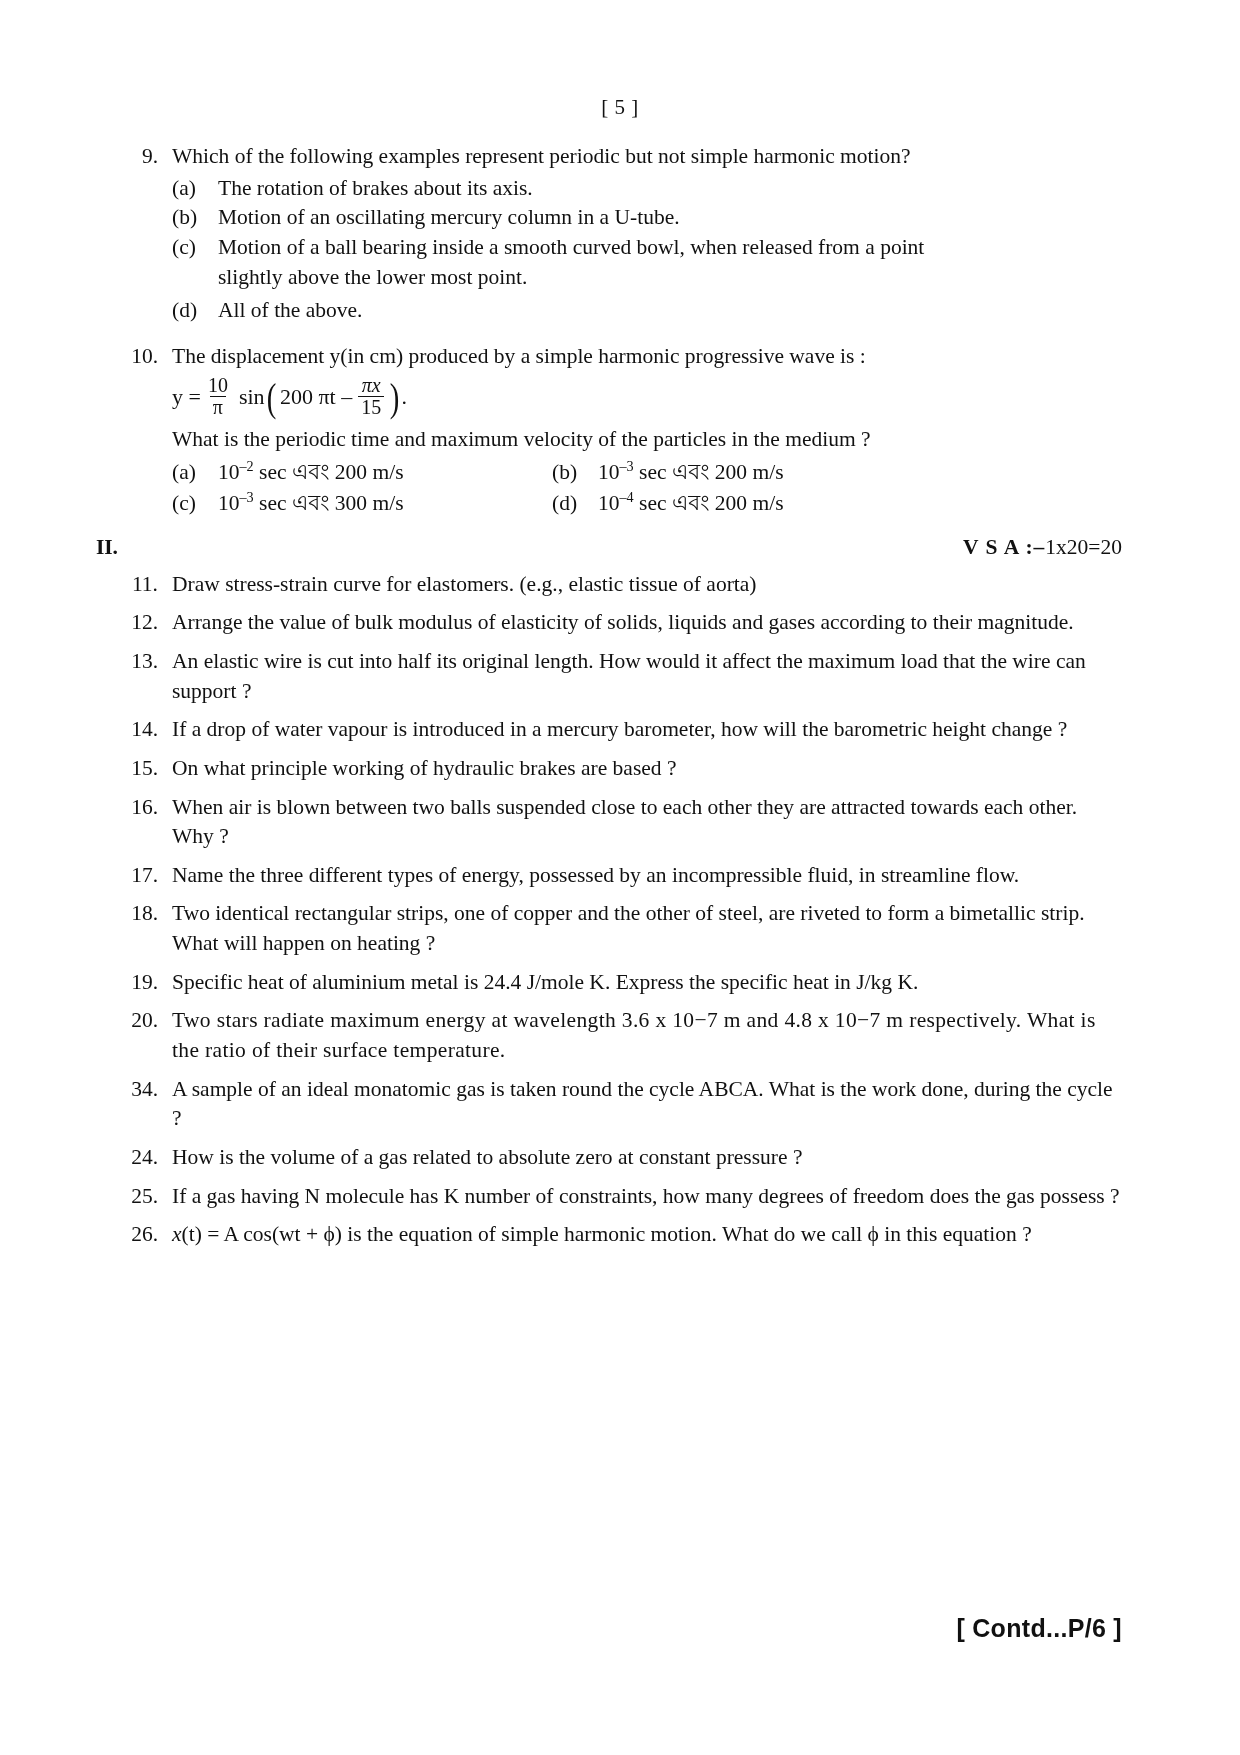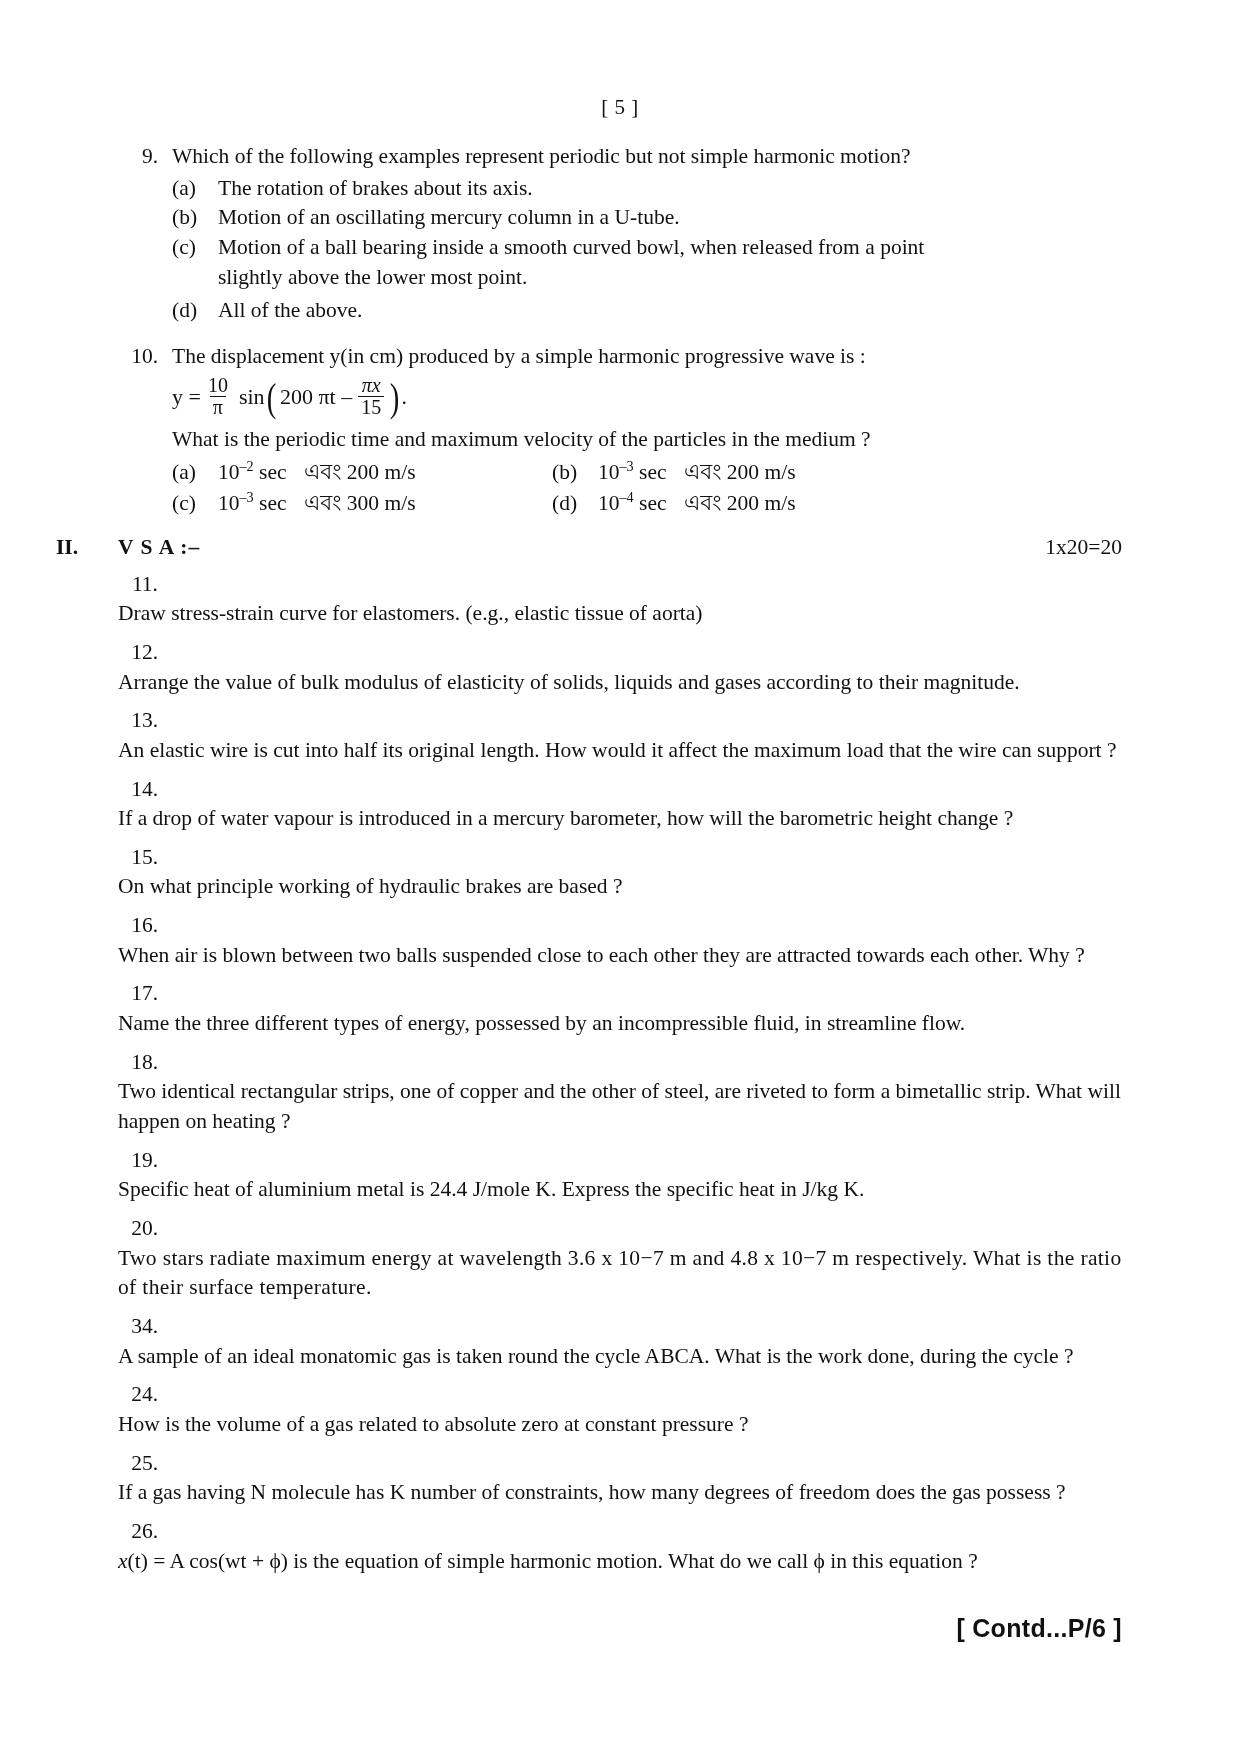--- a/index.html
+++ b/index.html
@@ -77,48 +77,49 @@
   .opt-pair {
     display: flex;
     margin-left: 54px;
     margin-bottom: 1px;
   }
   .opt-col {
     display: flex;
     align-items: baseline;
   }
   .opt-col.left { width: 380px; min-width: 380px; }
-  .bn { font-family: "Liberation Serif", "DejaVu Sans", sans-serif; margin-left: 12px; }
+  .bn { font-family: "Liberation Serif", "DejaVu Sans", sans-serif; }
 
   
   .section-row {
     display: flex;
     align-items: baseline;
     margin-top: 16px;
     margin-bottom: 10px;
+    text-align: right;
   }
   .section-roman {
     width: 62px;
     min-width: 62px;
     font-weight: bold;
     font-size: 21.5px;
     margin-left: -62px;
   }
   .section-title {
     font-weight: bold;
     font-size: 21.5px;
     letter-spacing: 1px;
     flex: 1;
   }
   .section-marks {
     font-size: 21.5px;
     white-space: nowrap;
   }
 
-  .vsa-list .q-row { margin-bottom: 9px; flex-direction: column; }
+  .vsa-list .q-row { margin-bottom: 9px; }
 
   
   .frac {
     display: inline-flex;
     flex-direction: column;
     align-items: center;
     vertical-align: middle;
     margin: 0 4px;
     line-height: 1.05;
     font-size: 20px;

